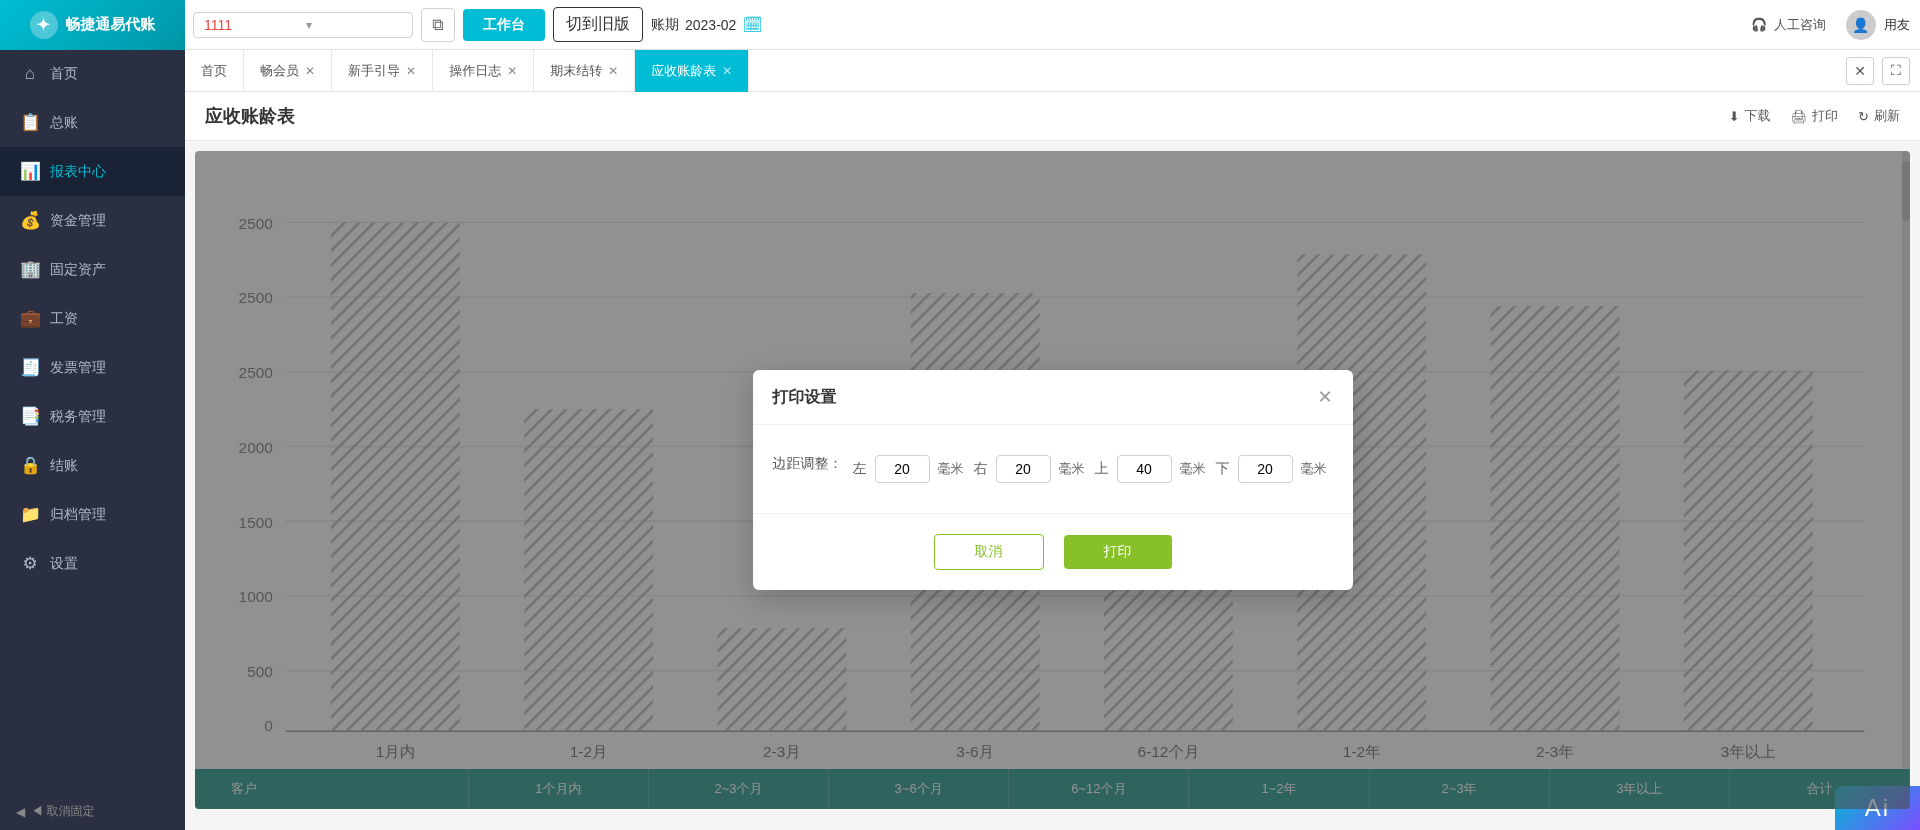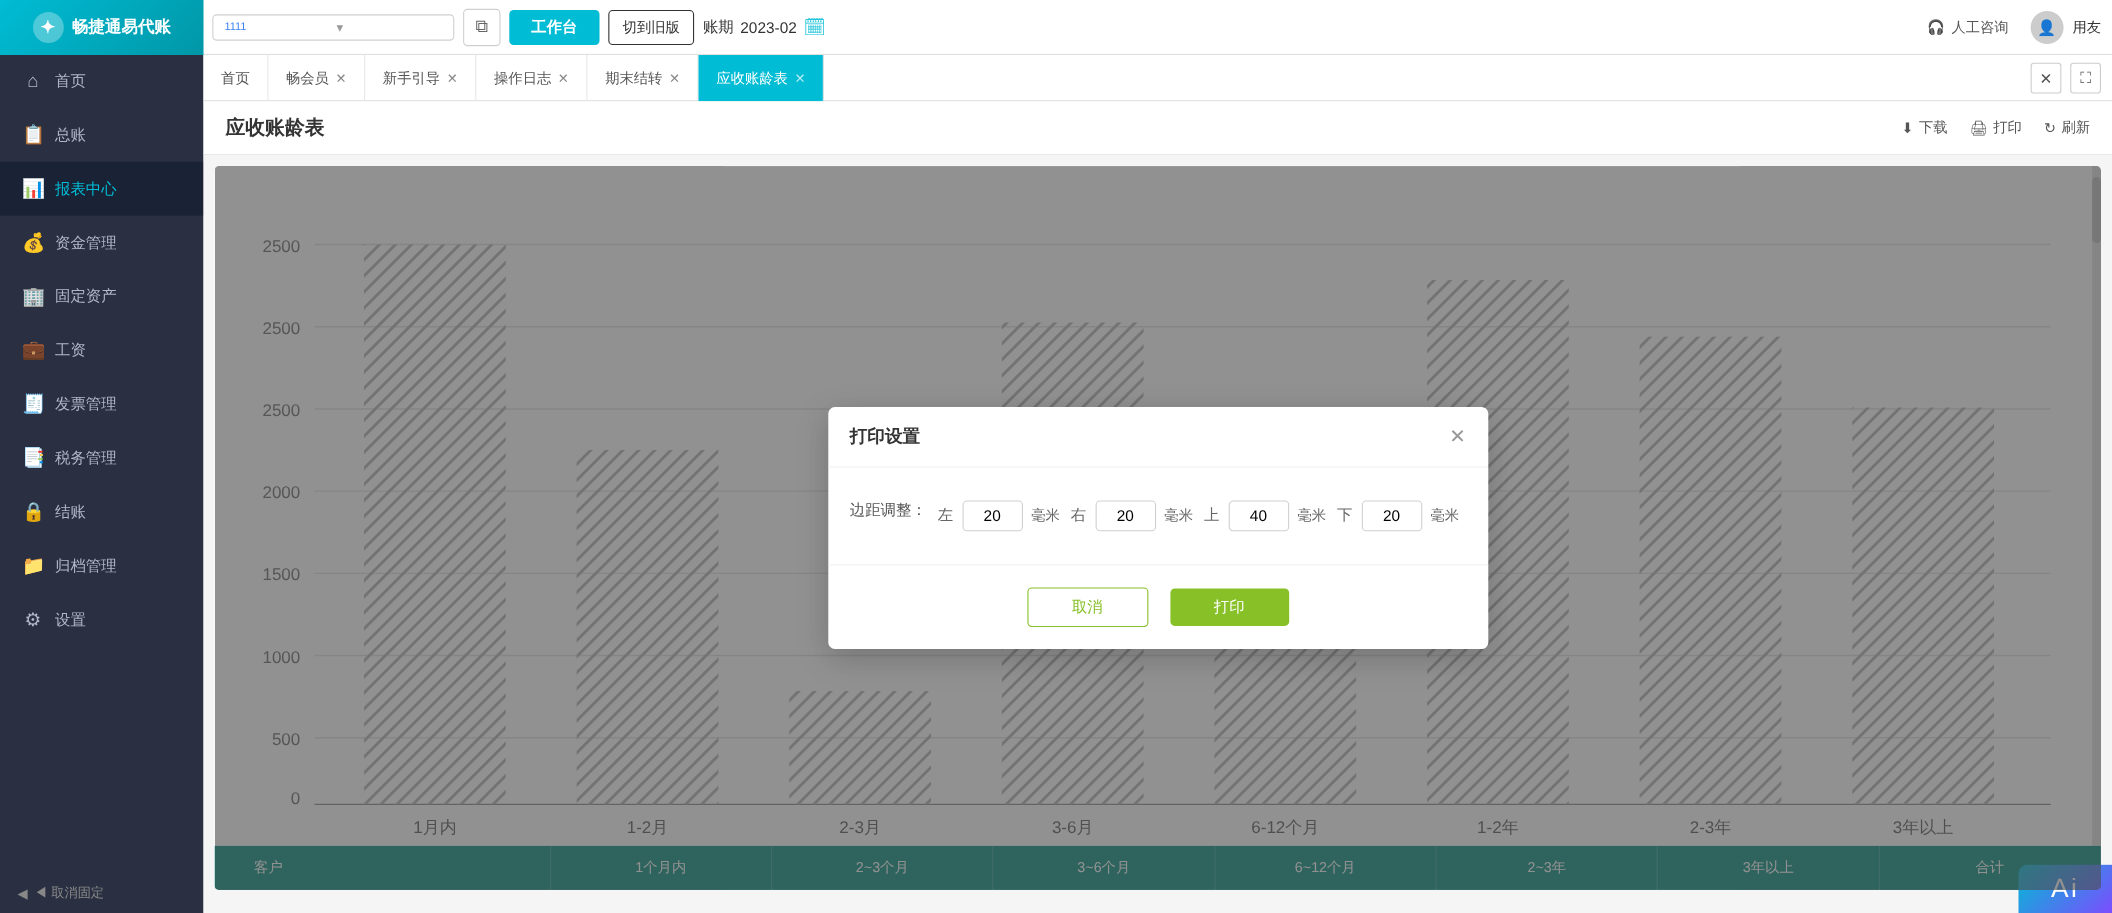--- a/index.html
+++ b/index.html
@@ -40,21 +40,21 @@
       display: flex;
       align-items: center;
       border: 1px solid #d0d0d0;
       border-radius: 4px;
       padding: 4px 10px;
       min-width: 220px;
       cursor: pointer;
       background: #fff;
       gap: 6px;
     }
-    .company-selector span { flex: 1; color: #3b82f6; font-size: 10px; }
+    .company-selector span { flex: 1; color: #ef4444; font-size: 14px; }
     .company-selector .arrow { color: #999; font-size: 12px; }
     .copy-icon-btn {
       width: 34px; height: 34px;
       border: 1px solid #d0d0d0;
       border-radius: 4px;
       display: flex; align-items: center; justify-content: center;
       cursor: pointer;
       background: #fff;
       color: #666;
       font-size: 16px;
@@ -69,21 +69,21 @@
       font-size: 14px;
       font-weight: bold;
     }
     .switch-old-btn {
       background: #fff;
       color: #333;
       border: 1px solid #333;
       border-radius: 4px;
       padding: 6px 12px;
       cursor: pointer;
-      font-size: 13px;
+      font-size: 16px;
     }
     .period-area {
       display: flex;
       align-items: center;
       gap: 6px;
       font-size: 14px;
       color: #333;
     }
     .period-area .cal-icon { color: #00bcd4; font-size: 16px; }
     .header-right {
@@ -592,20 +592,23 @@
             <span>1个月内</span>
           </div>
           <div class="col">
             <span>2~3个月</span>
           </div>
           <div class="col">
             <span>3~6个月</span>
           </div>
           <div class="col">
             <span>6~12个月</span>
+          </div>
+          <div class="col">
+            <span>1~2年</span>
           </div>
           <div class="col">
             <span>2~3年</span>
           </div>
           <div class="col">
             <span>3年以上</span>
           </div>
           <div class="col">
             <span>合计</span>
           </div>

